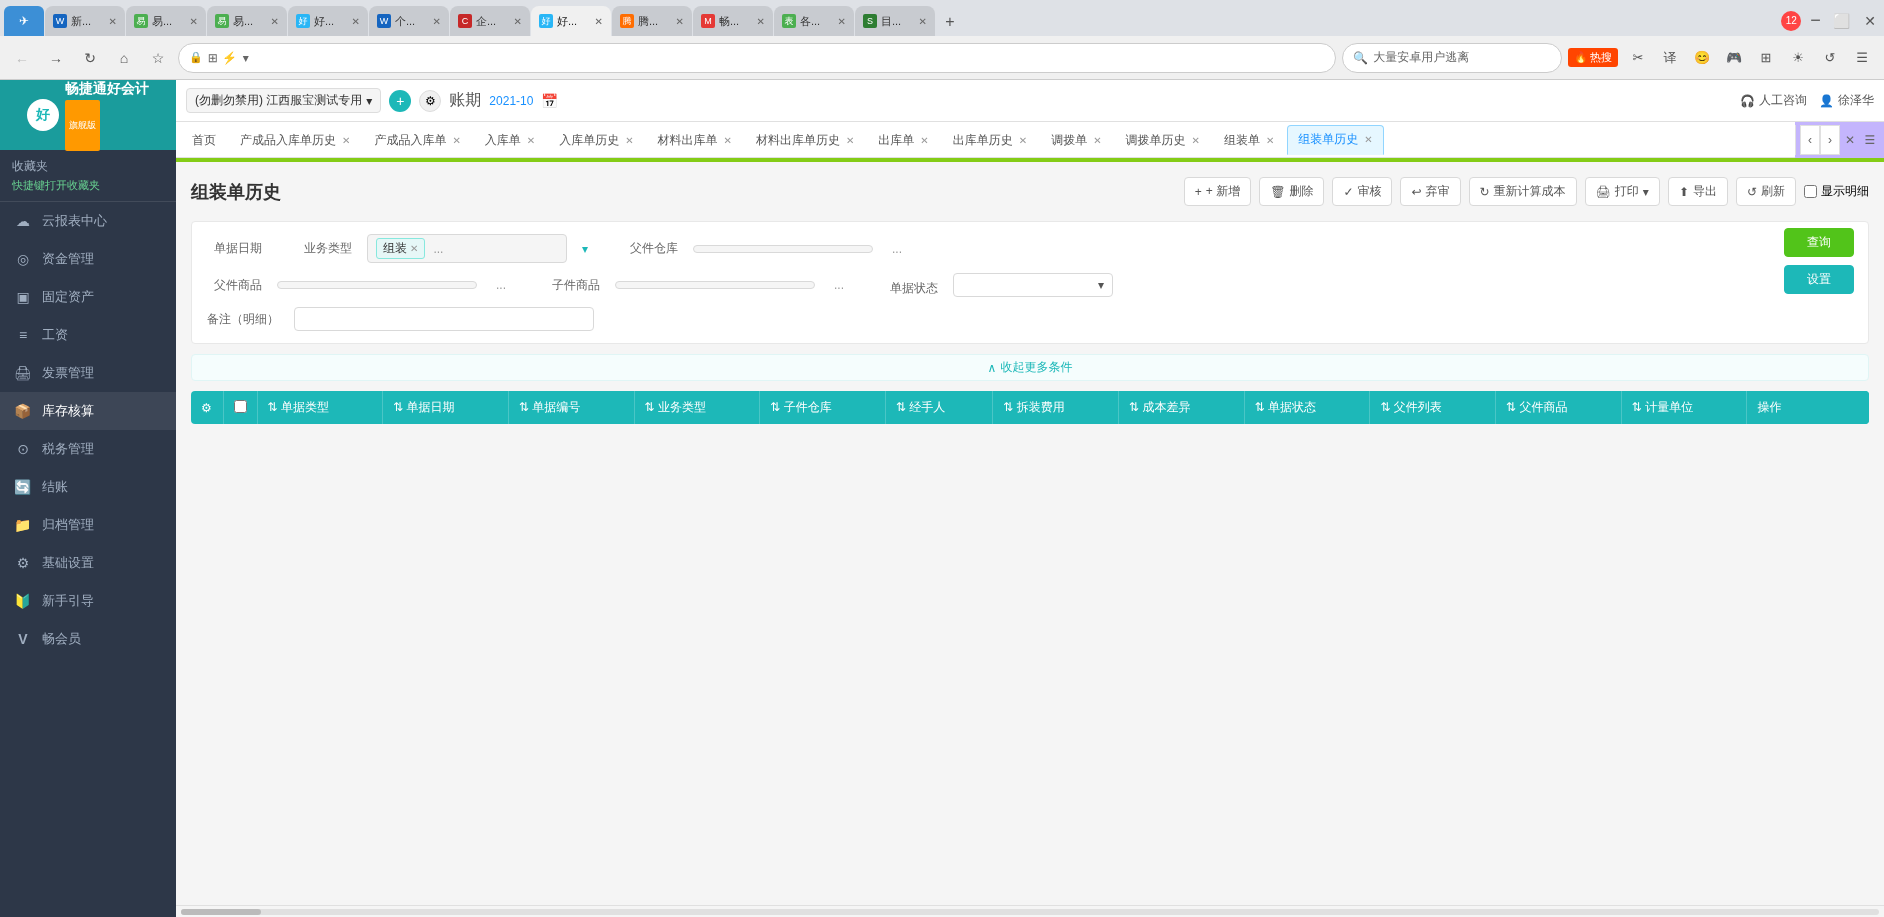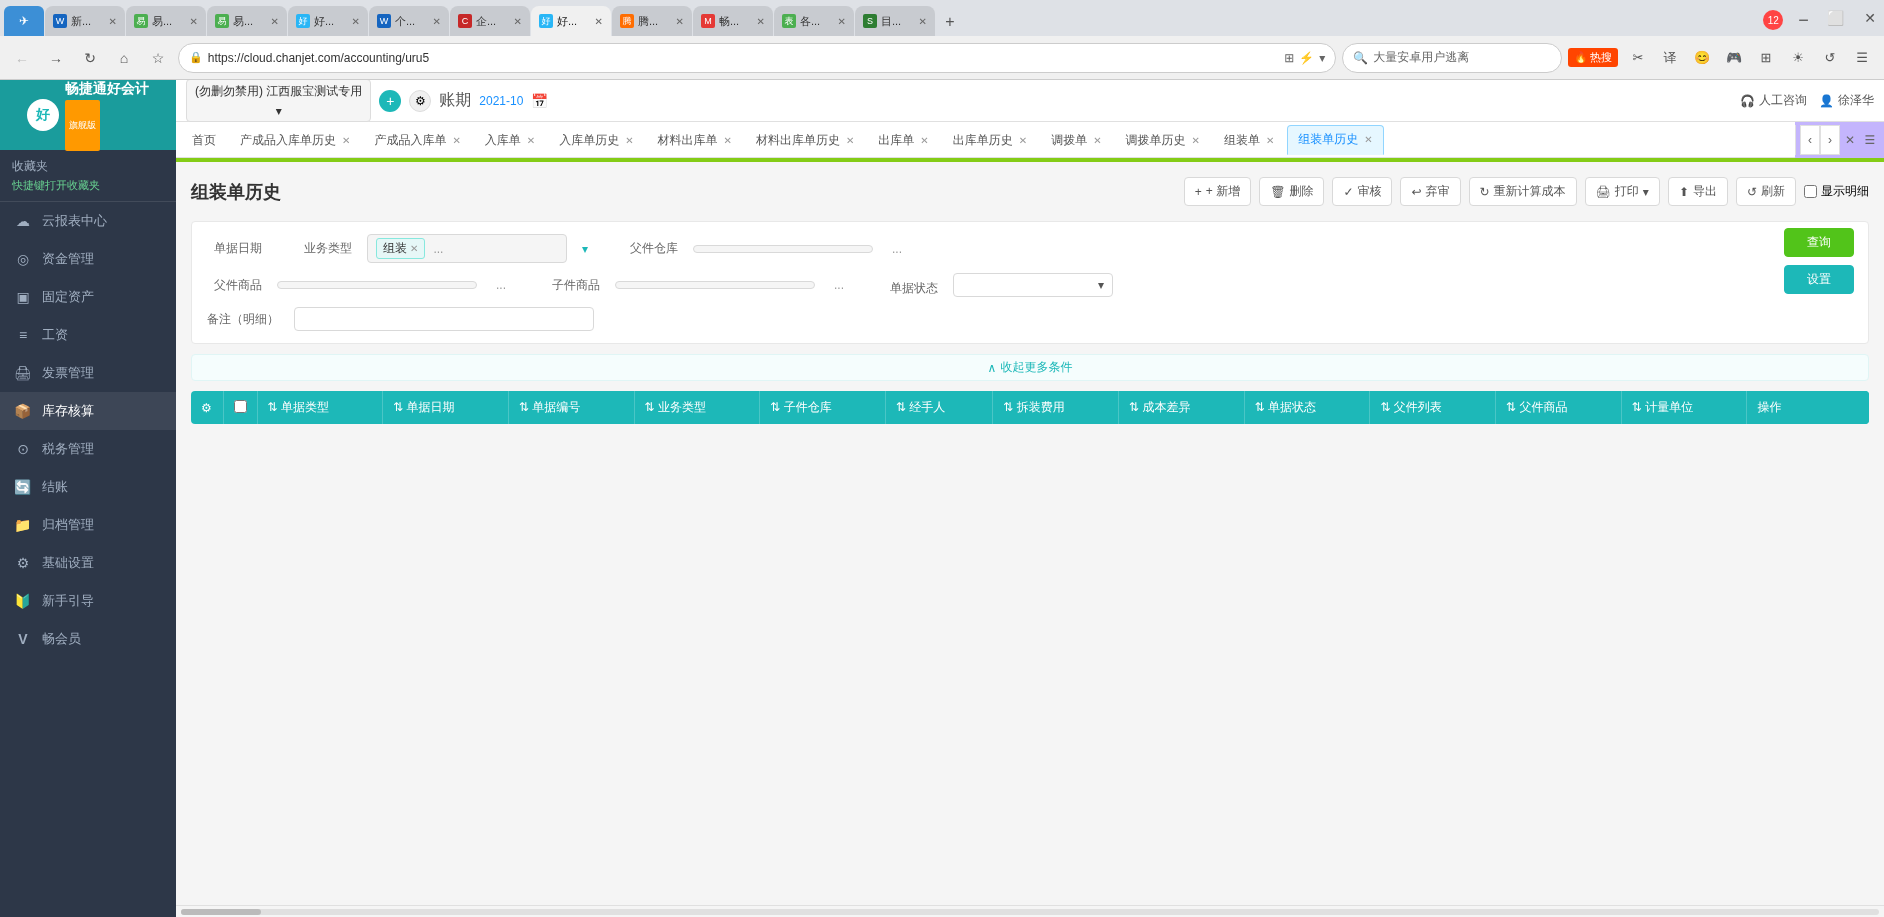--- a/index.html
+++ b/index.html
@@ -36,21 +36,21 @@
     .favorites-sub { color: #68d391; font-size: 11px; cursor: pointer; margin-top: 3px; }
 
     .sidebar-nav { flex: 1; overflow-y: auto; }
     .nav-item { display: flex; align-items: center; padding: 10px 14px; cursor: pointer; color: #a0aec0; gap: 10px; font-size: 13px; }
     .nav-item.active { color: #fff; background: rgba(255,255,255,0.08); }
     .nav-item-icon { width: 18px; height: 18px; display: flex; align-items: center; justify-content: center; font-size: 14px; }
 
     
     .main-area { flex: 1; display: flex; flex-direction: column; background: #f5f5f5; overflow: hidden; }
     .app-header { height: 42px; background: #fff; border-bottom: 1px solid #e0e0e0; display: flex; align-items: center; padding: 0 10px; gap: 8px; }
-    .company-selector { display: flex; align-items: center; gap: 4px; background: #f5f5f5; border: 1px solid #ddd; border-radius: 4px; padding: 3px 8px; cursor: pointer; font-size: 12px; color: #333; flex-direction: column; }
+    .company-selector { display: flex; align-items: center; gap: 4px; background: #f5f5f5; border: 1px solid #ddd; border-radius: 4px; padding: 3px 8px; cursor: pointer; font-size: 12px; color: #333; }
     .header-actions { display: flex; align-items: center; gap: 12px; margin-left: auto; }
     .service-btn { display: flex; align-items: center; gap: 4px; font-size: 12px; color: #555; cursor: pointer; }
     .user-info { display: flex; align-items: center; gap: 4px; font-size: 12px; color: #555; cursor: pointer; }
 
     
     .doc-tabs { height: 36px; background: #fff; border-bottom: 1px solid #e0e0e0; display: flex; align-items: center; overflow-x: auto; padding: 0 5px; gap: 2px; }
     .doc-tab { height: 30px; display: flex; align-items: center; padding: 0 10px; font-size: 12px; color: #555; cursor: pointer; white-space: nowrap; border-radius: 4px 4px 0 0; border: 1px solid transparent; border-bottom: none; gap: 4px; }
     .doc-tab.active { background: #e6f7ff; color: #1890ff; border-color: #91d5ff; border-bottom: 1px solid #e6f7ff; }
     .doc-tab-close { font-size: 10px; color: #999; margin-left: 2px; }
 
@@ -152,39 +152,38 @@
       <div class="tab-icon" style="background:#4caf50;color:white;font-size:9px;display:flex;align-items:center;justify-content:center;">表</div>
       <span>各...</span>
       <span class="tab-close">✕</span>
     </div>
     <div class="tab">
       <div class="tab-icon" style="background:#2e7d32;color:white;font-size:9px;display:flex;align-items:center;justify-content:center;">S</div>
       <span>目...</span>
       <span class="tab-close">✕</span>
     </div>
     <button class="tab-add">+</button>
-    <div style="margin-left:auto;display:flex;align-items:flex-start;gap:11px;padding-bottom:5px;">
+    <div style="margin-left:auto;display:flex;align-items:center;gap:5px;padding-bottom:5px;">
       <div style="background:#ff4444;width:20px;height:20px;border-radius:50%;display:flex;align-items:center;justify-content:center;font-size:10px;color:white;">
         <span>12</span>
       </div>
       <div style="font-size:18px;color:#555;cursor:pointer;padding:0 4px;">−</div>
       <div style="font-size:14px;color:#555;cursor:pointer;padding:0 4px;">⬜</div>
       <div style="font-size:14px;color:#555;cursor:pointer;padding:0 4px;">✕</div>
     </div>
   </div>
 
   <div class="browser-toolbar">
     <button class="nav-btn disabled">←</button>
     <button class="nav-btn">→</button>
     <button class="nav-btn">↻</button>
     <button class="nav-btn">⌂</button>
     <button class="nav-btn">☆</button>
     <div class="address-bar">
       <span class="lock">🔒</span>
-      <span class="address-text">https://cloud.chanjet.com/accounting/uru5</span>
       <span style="font-size:12px;color:#666;cursor:pointer;">⊞</span>
       <span style="font-size:12px;color:#f90;cursor:pointer;">⚡</span>
       <span style="font-size:12px;color:#666;cursor:pointer;">▾</span>
     </div>
     <div class="search-bar">
       <span>🔍</span>
       <span>大量安卓用户逃离</span>
     </div>
     <div style="display:flex;align-items:center;gap:2px;background:#ff4500;color:white;padding:2px 6px;border-radius:3px;font-size:11px;cursor:pointer;">
       <span>🔥</span>

